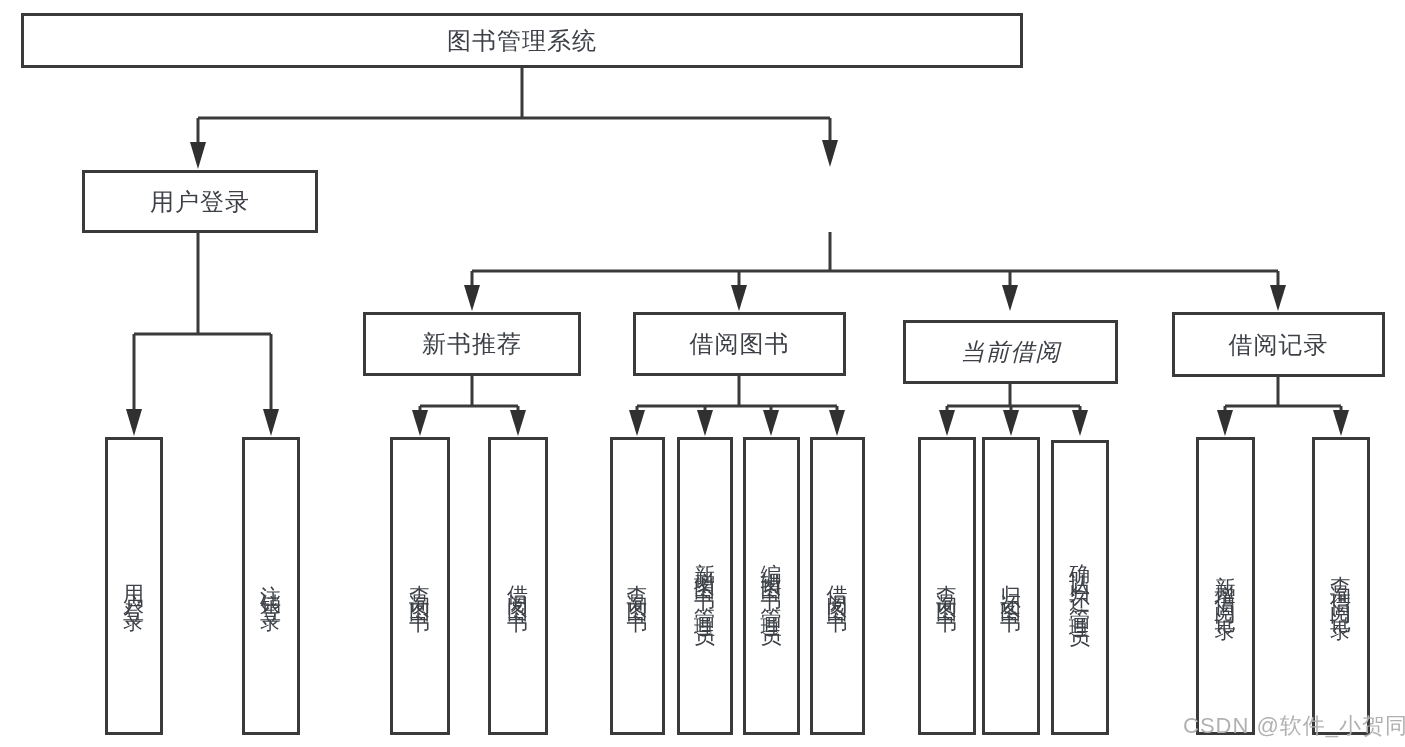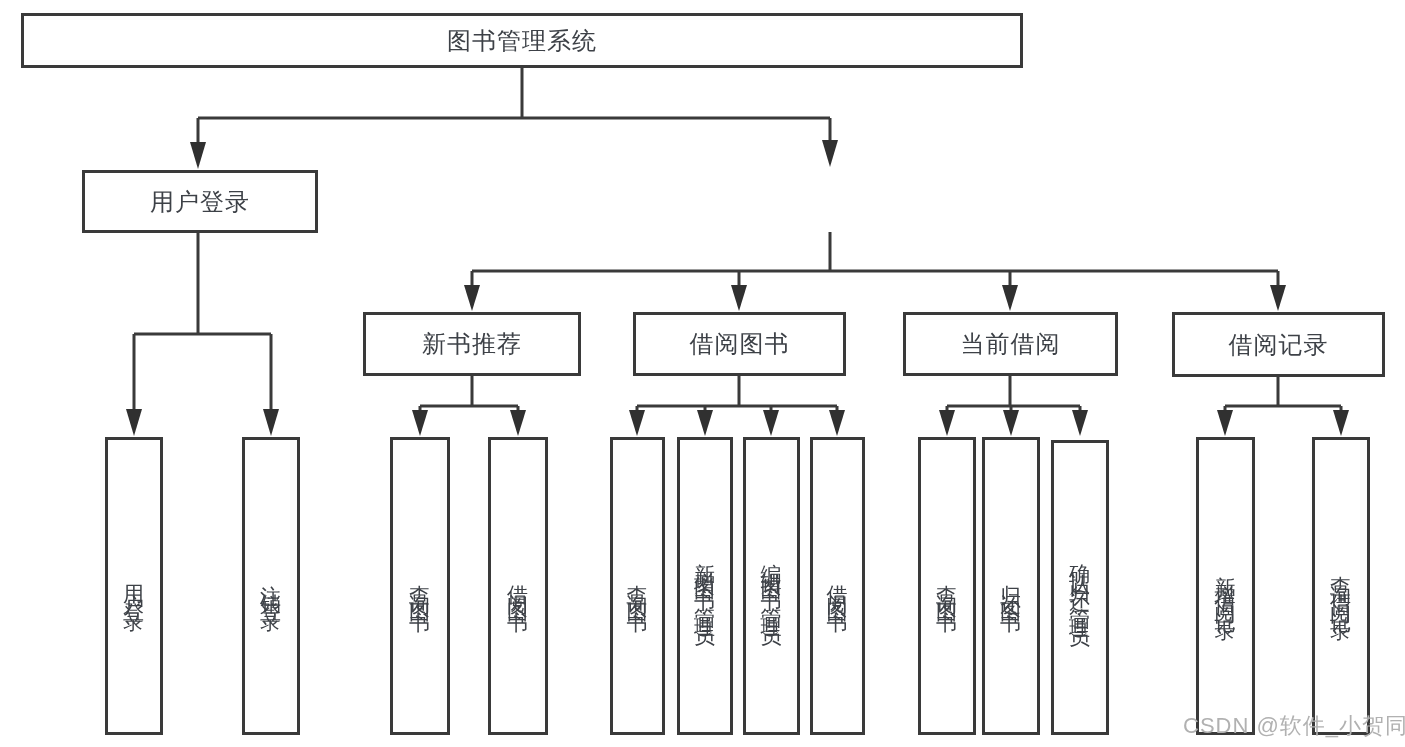--- a/index.html
+++ b/index.html
@@ -114,21 +114,21 @@
       <polygon points="1333,410 1349,410 1341,436"></polygon>
     </g>
   </svg>
 
   <div class="node" style="left:21px;top:13px;width:1002px;height:55px;">图书管理系统</div>
 
   <div class="node" style="left:82px;top:170px;width:236px;height:63px;">用户登录</div>
 
   <div class="node" style="left:363px;top:312px;width:218px;height:64px;">新书推荐</div>
   <div class="node" style="left:633px;top:312px;width:213px;height:64px;">借阅图书</div>
-  <div class="node" style="left:903px;top:312px;width:215px;height:64px;">当前借阅</div>
+  <div class="node" style="left:903px;top:320px;width:215px;height:64px;font-style:italic;">当前借阅</div>
   <div class="node" style="left:1172px;top:312px;width:213px;height:65px;">借阅记录</div>
 
   <div class="leaf" style="left:105px;top:437px;width:58px;height:298px;">用户登录</div>
   <div class="leaf" style="left:242px;top:437px;width:58px;height:298px;">注销登录</div>
 
   <div class="leaf" style="left:390px;top:437px;width:60px;height:298px;">查询图书</div>
   <div class="leaf" style="left:488px;top:437px;width:60px;height:298px;">借阅图书</div>
 
   <div class="leaf" style="left:610px;top:437px;width:55px;height:298px;">查询图书</div>
   <div class="leaf" style="left:677px;top:437px;width:56px;height:298px;">新增图书（管理员）</div>

